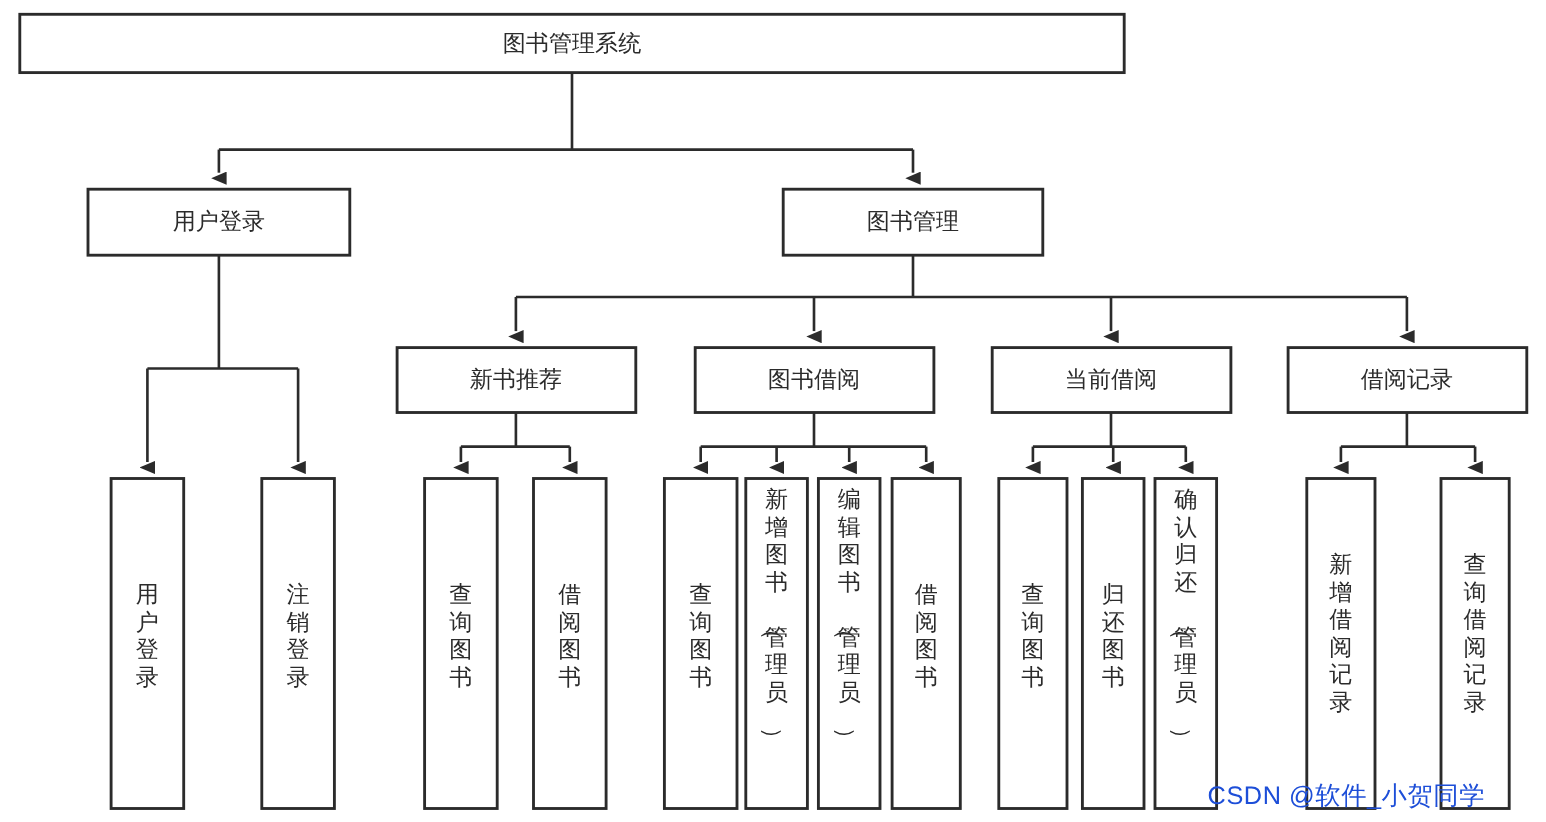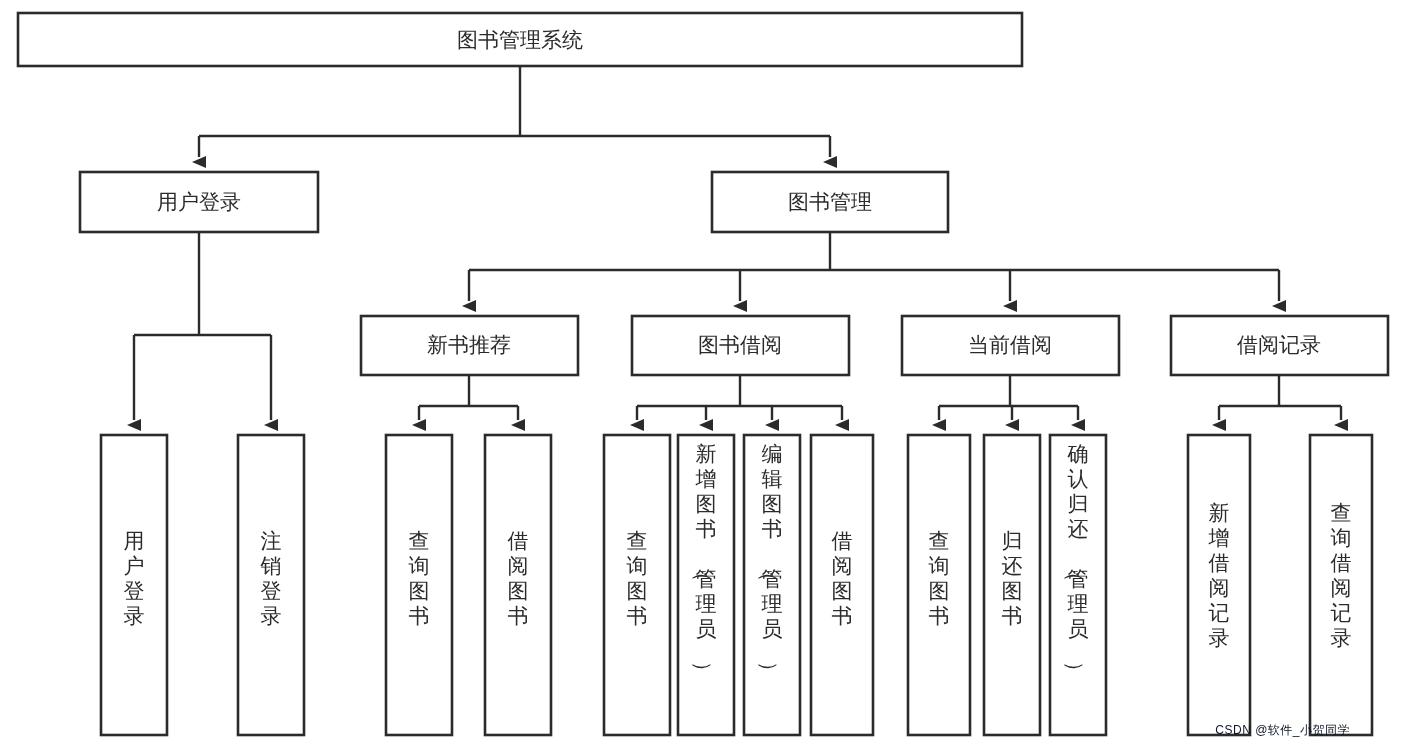--- a/index.html
+++ b/index.html
@@ -53,22 +53,22 @@
     font-family: "Liberation Sans", "DejaVu Sans", sans-serif;
     fill: #2b2b2b;
     font-size: 21px;
     text-anchor: middle;
   }
   .watermark {
     position: absolute;
     right: 12px;
     bottom: 8px;
     font-family: "Liberation Sans", "DejaVu Sans", sans-serif;
-    font-size: 12px;
-    color: #0f172a;
+    font-size: 23px;
+    color: #1d4ed8;
     letter-spacing: 0.5px;
     white-space: nowrap;
     pointer-events: none;
   }
 </style>
 </head>
 <body>
 
 <div id="diagram-root">
 

